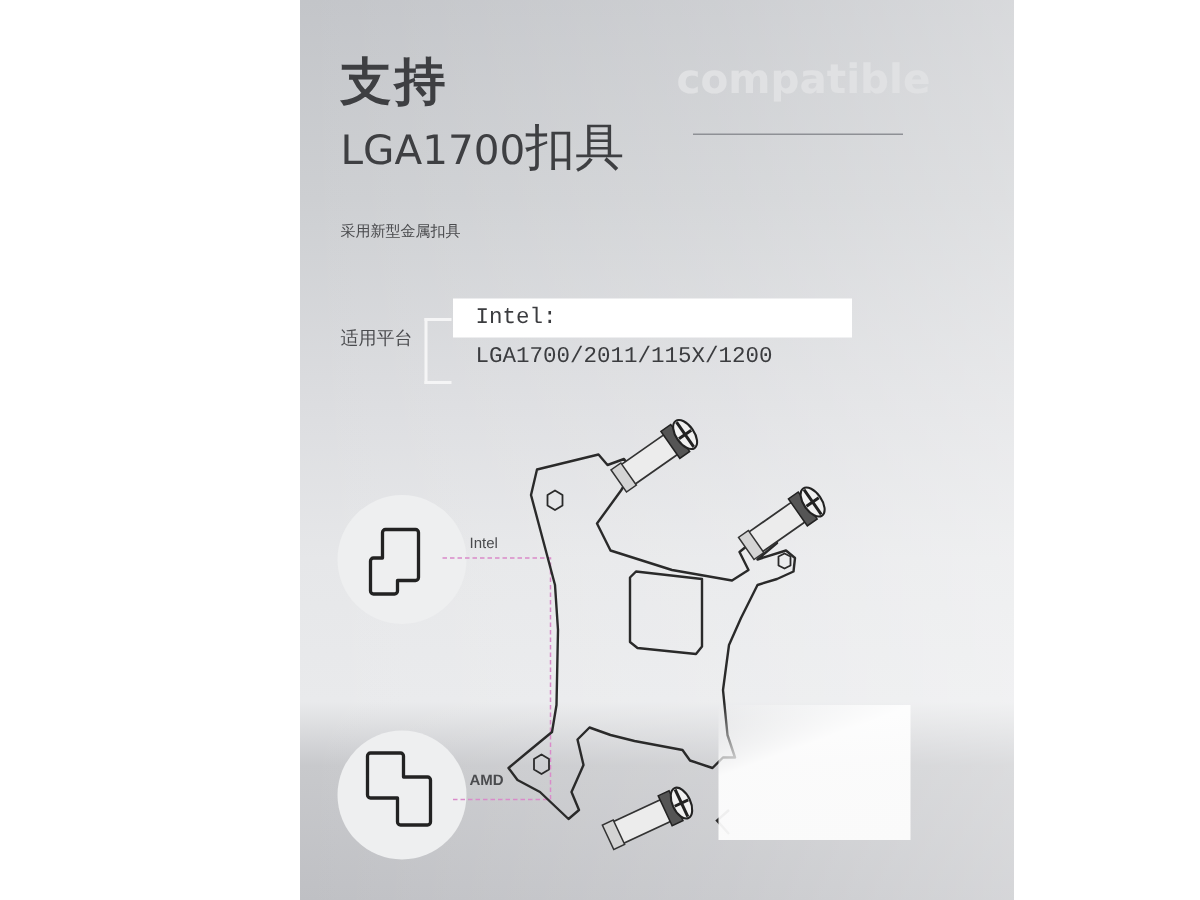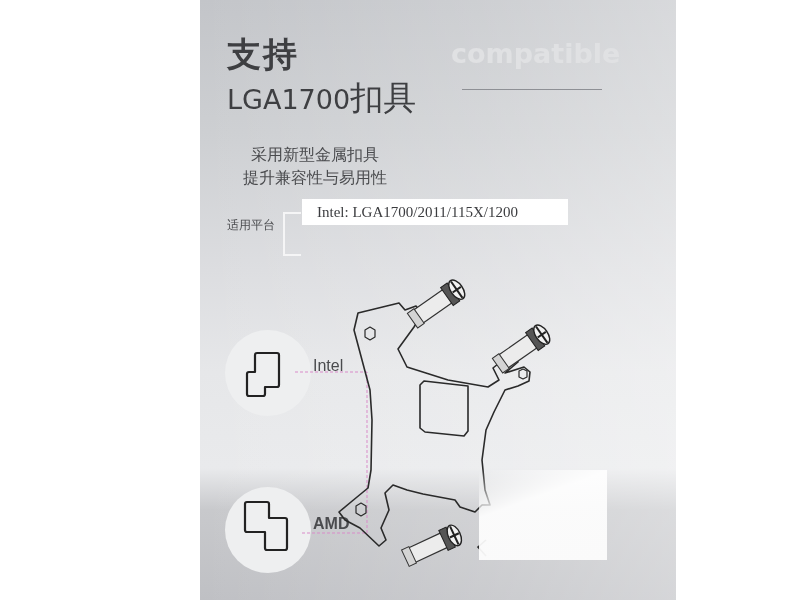--- a/index.html
+++ b/index.html
@@ -6,50 +6,49 @@
   body { width:800px; height:600px; background:#ffffff; position:relative; overflow:hidden; font-family:"DejaVu Sans", sans-serif; }
   .panel { position:absolute; left:200px; top:0; width:476px; height:600px; overflow:hidden;
     background: linear-gradient(180deg, #c3c5c9 0%, #cdcfd2 22%, #dcdde0 45%, #e6e7e9 62%, #e9eaec 78%, #c8c9cc 85%, #bfc0c4 100%); }
   .panel::before { content:""; position:absolute; left:0; top:0; width:100%; height:100%;
     background: linear-gradient(90deg, rgba(255,255,255,0) 0%, rgba(255,255,255,0.18) 60%, rgba(255,255,255,0.35) 100%); }
   .title1 { position:absolute; left:27px; top:32px; font-size:34px; font-weight:bold; color:#3e3f42; letter-spacing:2px; }
   .title2 { position:absolute; left:27px; top:76px; font-size:27px; color:#3e3f42; }
   .title2 .cn { font-size:33px; margin-left:0; }
   .ghost { position:absolute; left:251px; top:38px; font-size:27px; font-weight:bold; color:#e0e1e3; letter-spacing:0px; font-family:"DejaVu Sans", sans-serif; }
   .ghost-line { position:absolute; left:262px; top:89px; width:140px; height:1px; background:#8e9095; }
-  .desc { position:absolute; left:43px; top:143px; font-size:16px; color:#4a4b4e; line-height:23px;text-align:center; }
+  .desc { position:absolute; left:27px; top:143px; font-size:10px; color:#4a4b4e; line-height:23px; }
   .plat-label { position:absolute; left:27px; top:217px; font-size:12px; color:#4a4b4e; }
   .bracket { position:absolute; left:83px; top:212px; width:16px; height:40px; border:2px solid #f5f5f6; border-right:none; }
-  .plat-box { position:absolute; left:102px; height:26px; background:#ffffff; font-family:Liberation Serif, serif; font-size:15px; color:#3b3c3f; line-height:26px; padding-left:15px; box-sizing:border-box; width:266px; }
+  .plat-box { position:absolute; left:102px; height:26px; background:#ffffff; font-family:Liberation Mono, monospace; font-size:15px; color:#3b3c3f; line-height:26px; padding-left:15px; box-sizing:border-box; width:266px; }
   .plat-box.intel { top:199px; }
   .plat-box.amd { top:233px; }
   .circle { position:absolute; width:86px; height:86px; border-radius:50%; background:#eeeff0; }
   .circle.c1 { left:25px; top:330px; }
   .circle.c2 { left:25px; top:487px; }
-  .lbl { position:absolute; font-family:"Liberation Sans", sans-serif; font-size:16px; color:#4a4b4e; }
+  .lbl { position:absolute; font-family:"Liberation Sans", sans-serif; font-size:10px; color:#4a4b4e; }
   .lbl.intel { left:113px; top:357px; }
   .lbl.amd { left:113px; top:515px;font-weight:bold; }
   svg.bracket-art { position:absolute; left:0; top:0; }
   .haze { position:absolute; left:279px; top:470px; width:128px; height:90px;
     background: linear-gradient(160deg, rgba(255,255,255,0) 0%, rgba(255,255,255,0.9) 35%, #fafafa 100%); }
 </style>
 </head>
 <body>
 
 <div class="panel">
   <div class="title1">支持</div>
   <div class="title2">
     <span>LGA1700</span><span class="cn">扣具</span>
   </div>
   <div class="ghost">compatible</div>
   <div class="ghost-line"></div>
 
   <div class="desc">
     <div>采用新型金属扣具</div>
-    <div>提升兼容性与易用性</div>
   </div>
 
   <div class="plat-label">适用平台</div>
   <div class="bracket"></div>
   <div class="plat-box intel">Intel: LGA1700/2011/115X/1200</div>
 
   <div class="circle c1"></div>
   <div class="circle c2"></div>
   <div class="lbl intel">Intel</div>
   <div class="lbl amd">AMD</div>

